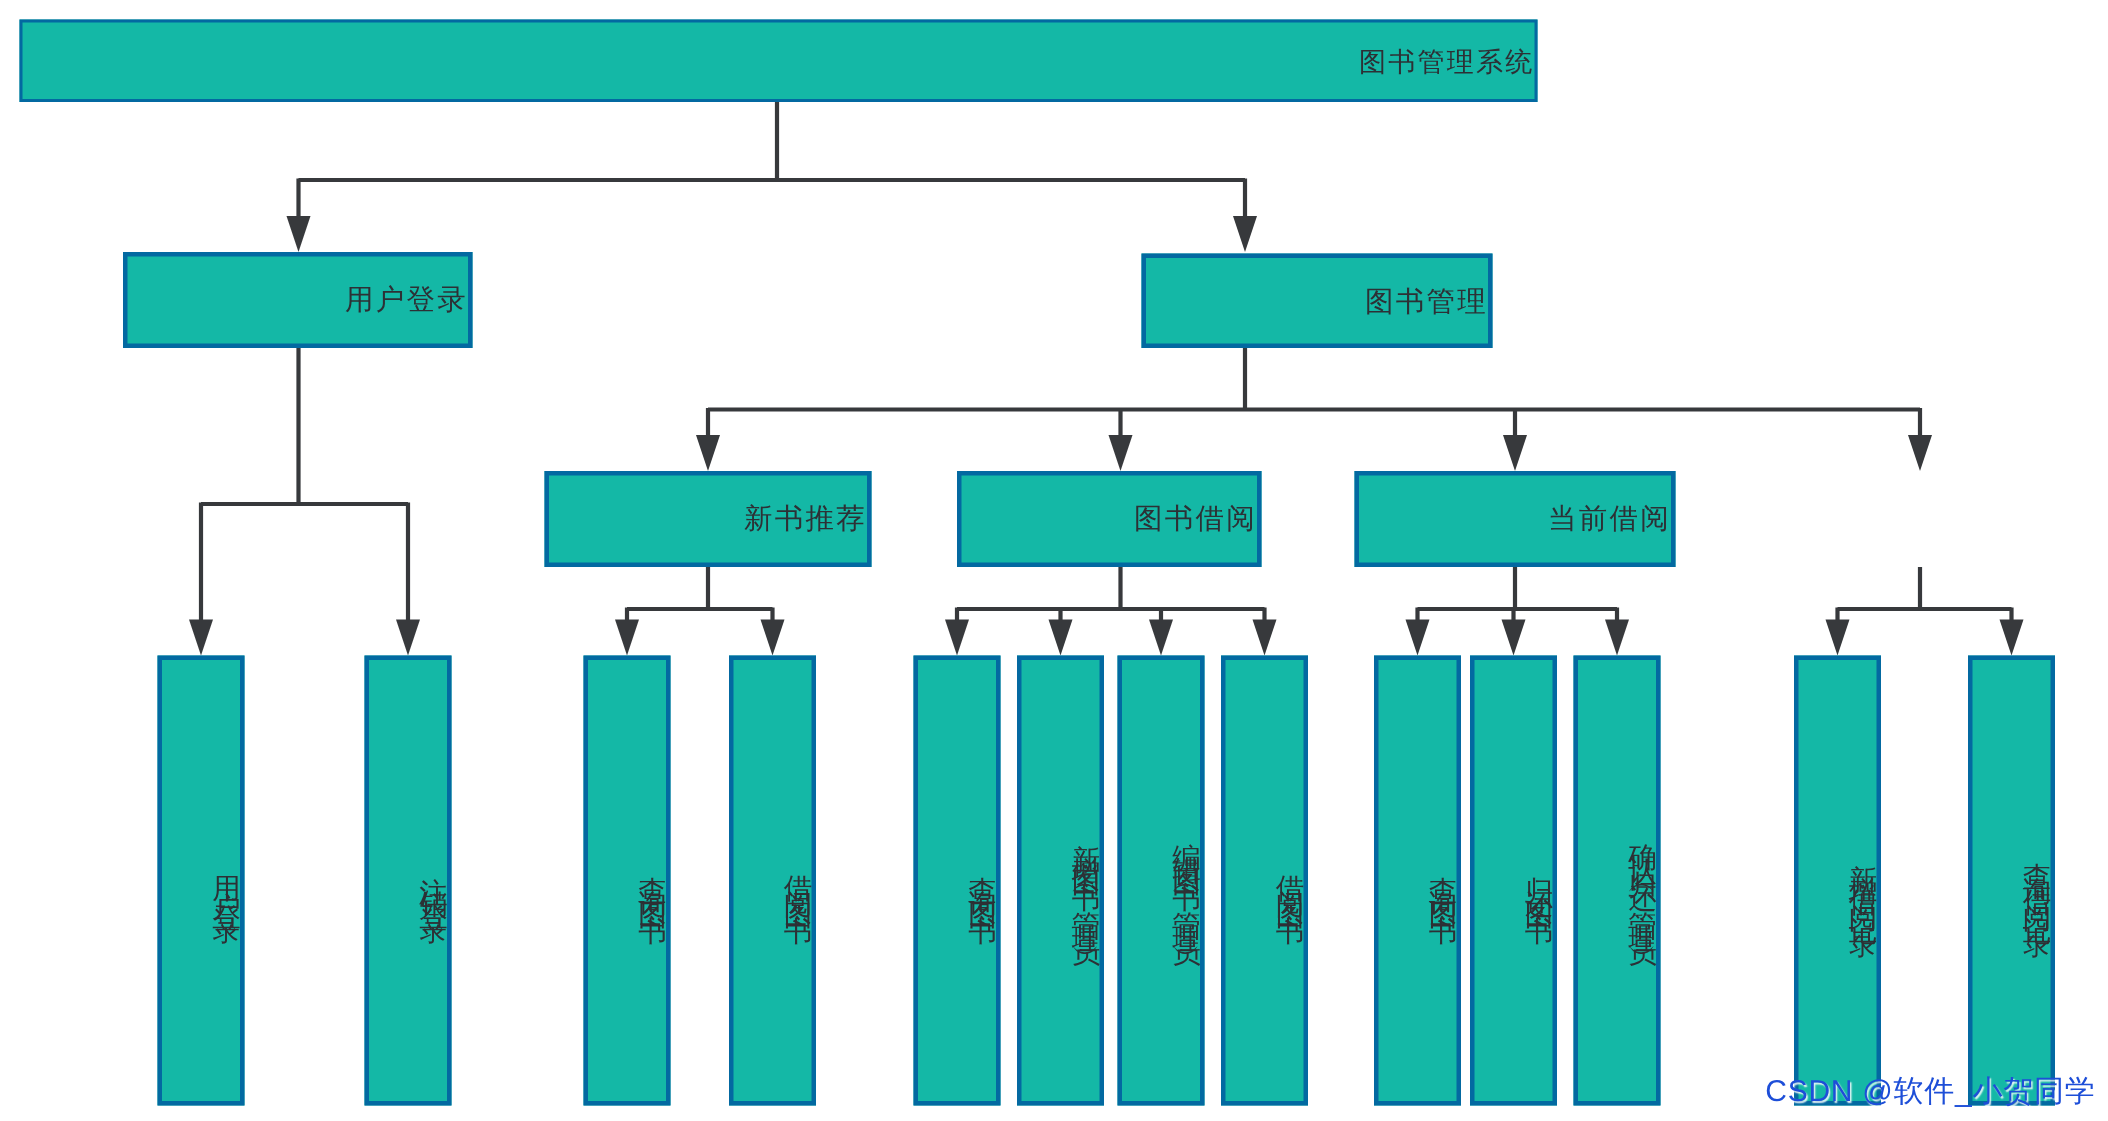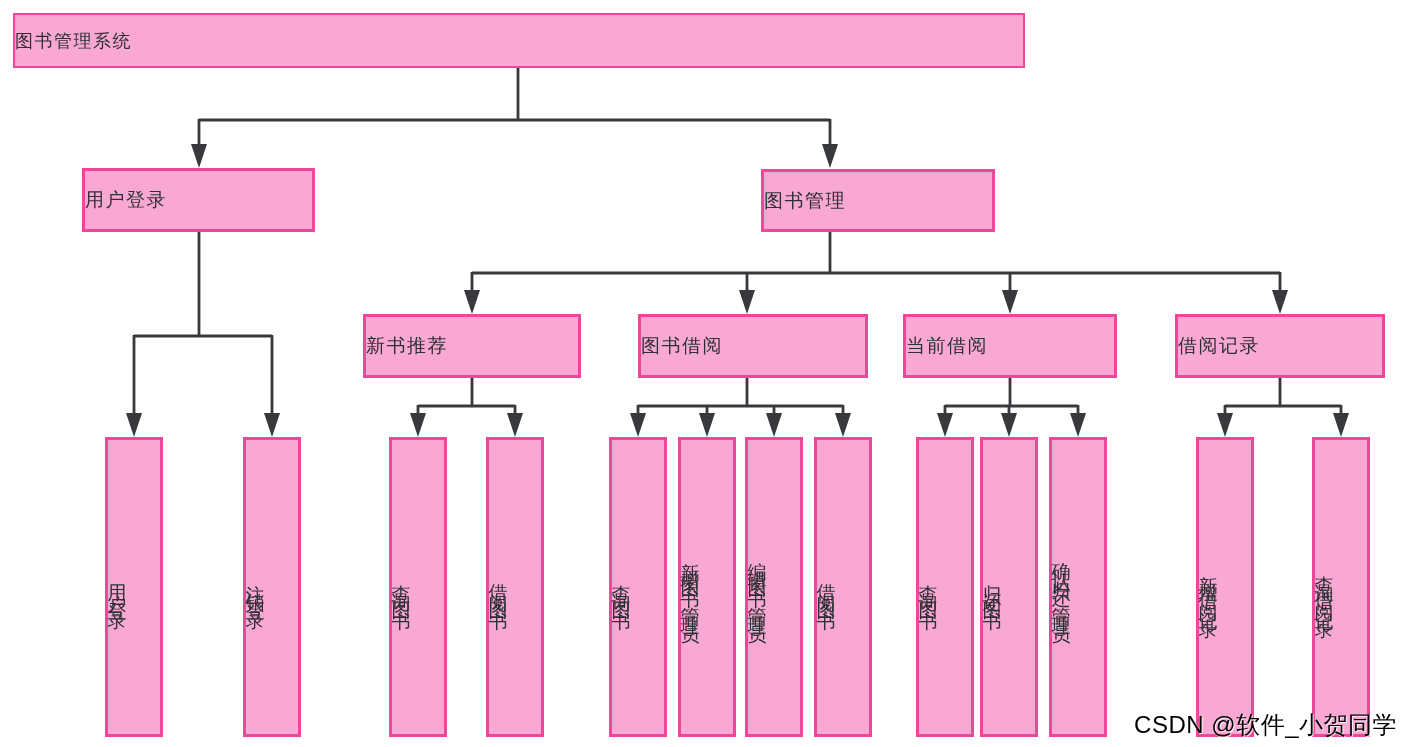--- a/index.html
+++ b/index.html
@@ -2,45 +2,45 @@
 <html><head>
 <meta charset="utf-8">
 <style>
   html,body{margin:0;padding:0;background:#fff;}
   .canvas{
     position:relative;width:1405px;height:747px;background:#ffffff;
     font-family:"Liberation Sans","DejaVu Sans",sans-serif;overflow:hidden;
   }
   .connectors{position:absolute;left:0;top:0;width:1405px;height:747px;z-index:1;}
   .node{
-    position:absolute;box-sizing:border-box;background:#f9a8d4;
-    border:3px solid #ec4899;color:#2d3035;z-index:2;
-    display:flex;align-items:center;justify-content:flex-start;text-align:center;
+    position:absolute;box-sizing:border-box;background:#14b8a6;
+    border:3px solid #0369a1;color:#2d3035;z-index:2;
+    display:flex;align-items:center;justify-content:flex-end;text-align:center;
   }
   .h-node{font-size:19px;letter-spacing:1.5px;}
   #node-root{left:13px;top:13px;width:1012px;height:55px;border-width:2px;font-size:18px;}
   #node-user-login{left:82px;top:168px;width:233px;height:64px;}
   #node-book-mgmt{left:713px;top:169px;width:234px;height:63px;margin-left:48px;}
   #node-new-book{left:363px;top:314px;width:218px;height:64px;font-family:Liberation Serif, serif;}
-  #node-book-borrow{left:638px;top:314px;width:230px;height:64px;}
+  #node-book-borrow{left:638px;top:314px;width:203px;height:64px;}
   #node-current-borrow{left:903px;top:314px;width:214px;height:64px;font-family:Liberation Serif, serif;}
   #node-borrow-record{left:1175px;top:314px;width:210px;height:64px;}
   .leaf{top:437px;width:58px;height:300px;}
   .leaf .vtext{
     writing-mode:vertical-rl;text-orientation:mixed;
     font-size:19px;letter-spacing:9px;line-height:1;white-space:nowrap;
   }
   #leaf-a1{left:105px;} #leaf-a2{left:243px;}
   #leaf-b1{left:389px;} #leaf-b2{left:486px;}
   #leaf-c1{left:609px;} #leaf-c2{left:678px;} #leaf-c3{left:745px;} #leaf-c4{left:814px;}
   #leaf-d1{left:916px;} #leaf-d2{left:980px;} #leaf-d3{left:1049px;}
   #leaf-e1{left:1196px;} #leaf-e2{left:1312px;}
   .watermark{
     position:absolute;right:8px;bottom:6px;z-index:3;
-    font-size:24px;color:#000000;letter-spacing:0.5px;
+    font-size:20px;color:#1d4ed8;letter-spacing:0.5px;
     text-shadow:1px 1px 1px rgba(255,255,255,0.9);
   }
 </style>
 </head>
 <body>
 
 <div class="canvas">
 
   <svg class="connectors" viewBox="0 0 1405 747" xmlns="http://www.w3.org/2000/svg">
     <g stroke="#37393c" stroke-width="2.8" fill="none">
@@ -88,23 +88,20 @@
 
   <div class="node h-node" id="node-new-book">
     <span>新书推荐</span>
   </div>
   <div class="node h-node" id="node-book-borrow">
     <span>图书借阅</span>
   </div>
   <div class="node h-node" id="node-current-borrow">
     <span>当前借阅</span>
   </div>
-  <div class="node h-node" id="node-borrow-record">
-    <span>借阅记录</span>
-  </div>
 
   <div class="node leaf" id="leaf-a1">
     <span class="vtext">用户登录</span>
   </div>
   <div class="node leaf" id="leaf-a2">
     <span class="vtext">注销登录</span>
   </div>
 
   <div class="node leaf" id="leaf-b1">
     <span class="vtext">查询图书</span>

